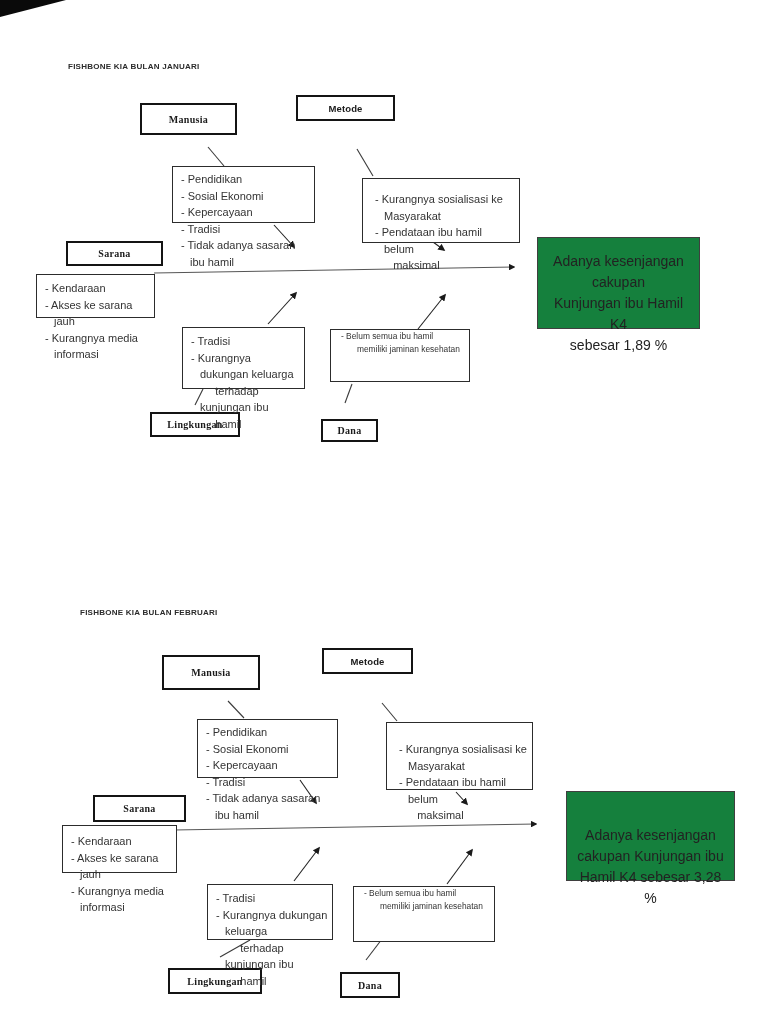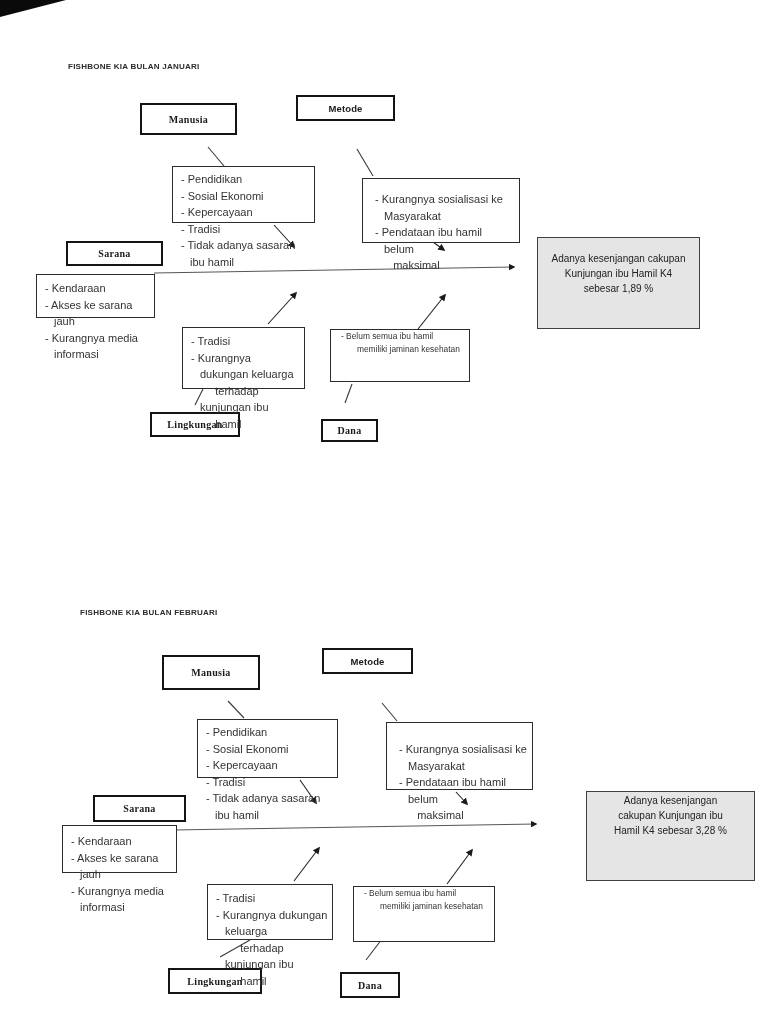--- a/index.html
+++ b/index.html
@@ -26,26 +26,26 @@
   .causes-box{
     position:absolute;z-index:2;background:#fff;border:1.5px solid #2c2c2c;
     font-size:11px;line-height:1.5;color:#333;box-sizing:border-box;
     padding:4px 4px 2px 6px;
   }
   .cause-line{white-space:pre-wrap;padding-left:11px;text-indent:-9px;}
   .causes-box.padtop{padding-top:12px;padding-left:10px;}
   .causes-box.padtop2{padding-top:18px;padding-left:10px;}
   .causes-box.lg{font-size:8.4px;line-height:1.6;padding-top:0;padding-left:8px;}
   .effect-box{
-    position:absolute;z-index:2;background:#e5e5e5;border:1.2px solid #3f3f3f;
+    position:absolute;z-index:2;background:#15803d;border:1.2px solid #3f3f3f;
     box-sizing:border-box;text-align:center;color:#222;
-    font-size:10px;line-height:1.5;white-space:pre-line;
+    font-size:14px;line-height:1.5;white-space:pre-line;
     padding:13px 6px 0 6px;
   }
-  .effect-box.p2{padding-top:1px;margin-left:20px;}
+  .effect-box.p2{padding-top:33px;}
 </style>
 </head>
 <body>
 
 <div class="corner-mark"></div>
 
 <svg class="lines" width="768" height="1024" viewBox="0 0 768 1024">
   <defs>
     <marker id="arrow" viewBox="0 0 9 9" refX="7" refY="4.5" markerWidth="6.5" markerHeight="6.5" orient="auto">
       <path d="M0,0 L9,4.5 L0,9 z" fill="#1a1a1a"></path>

